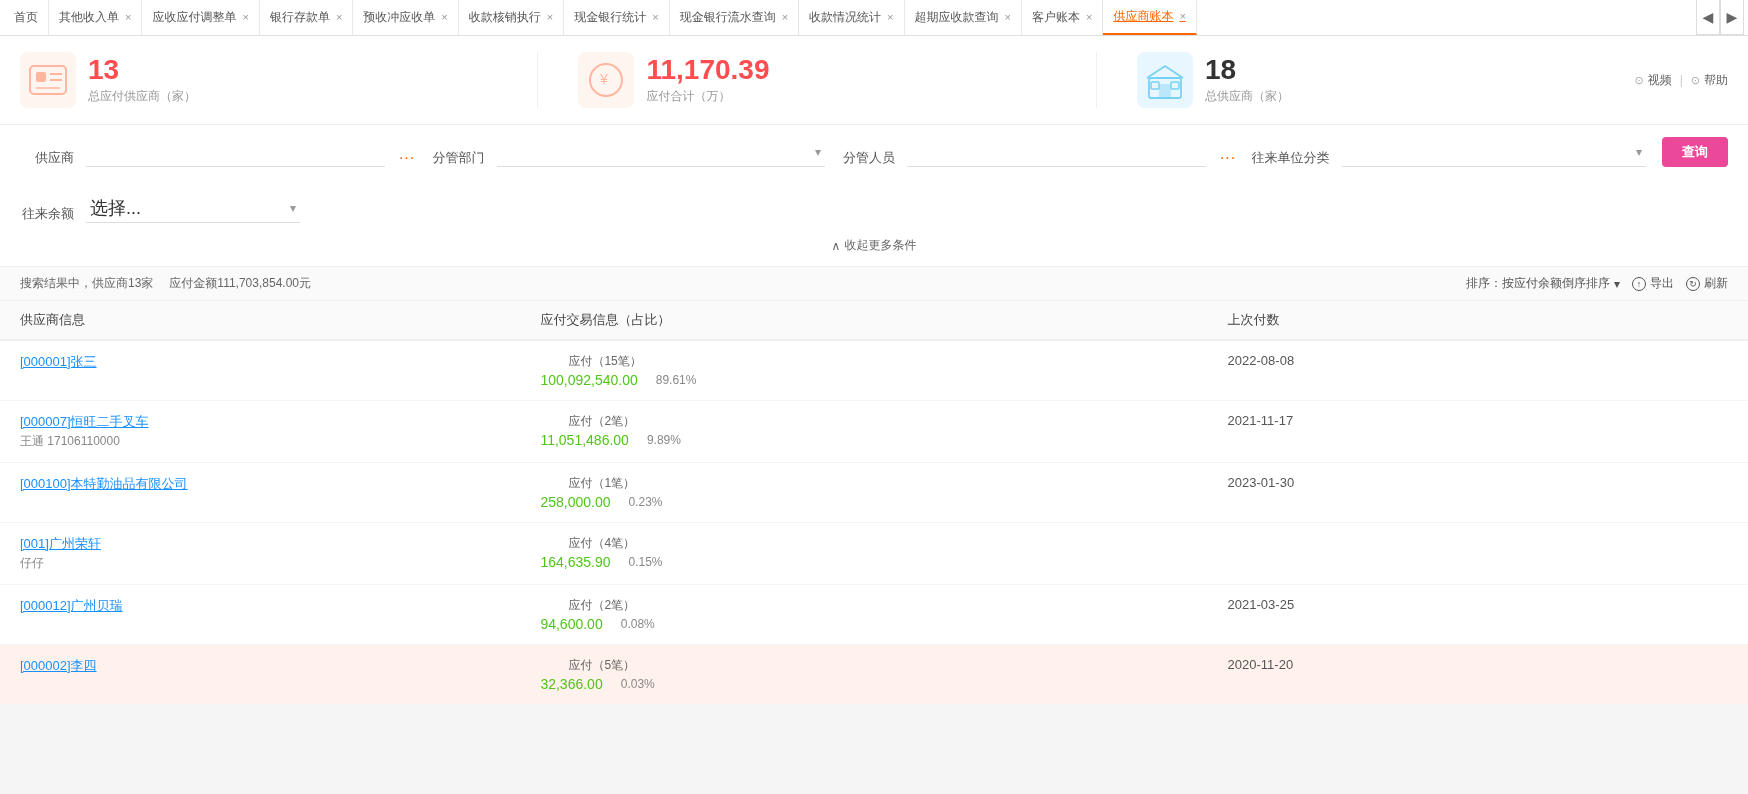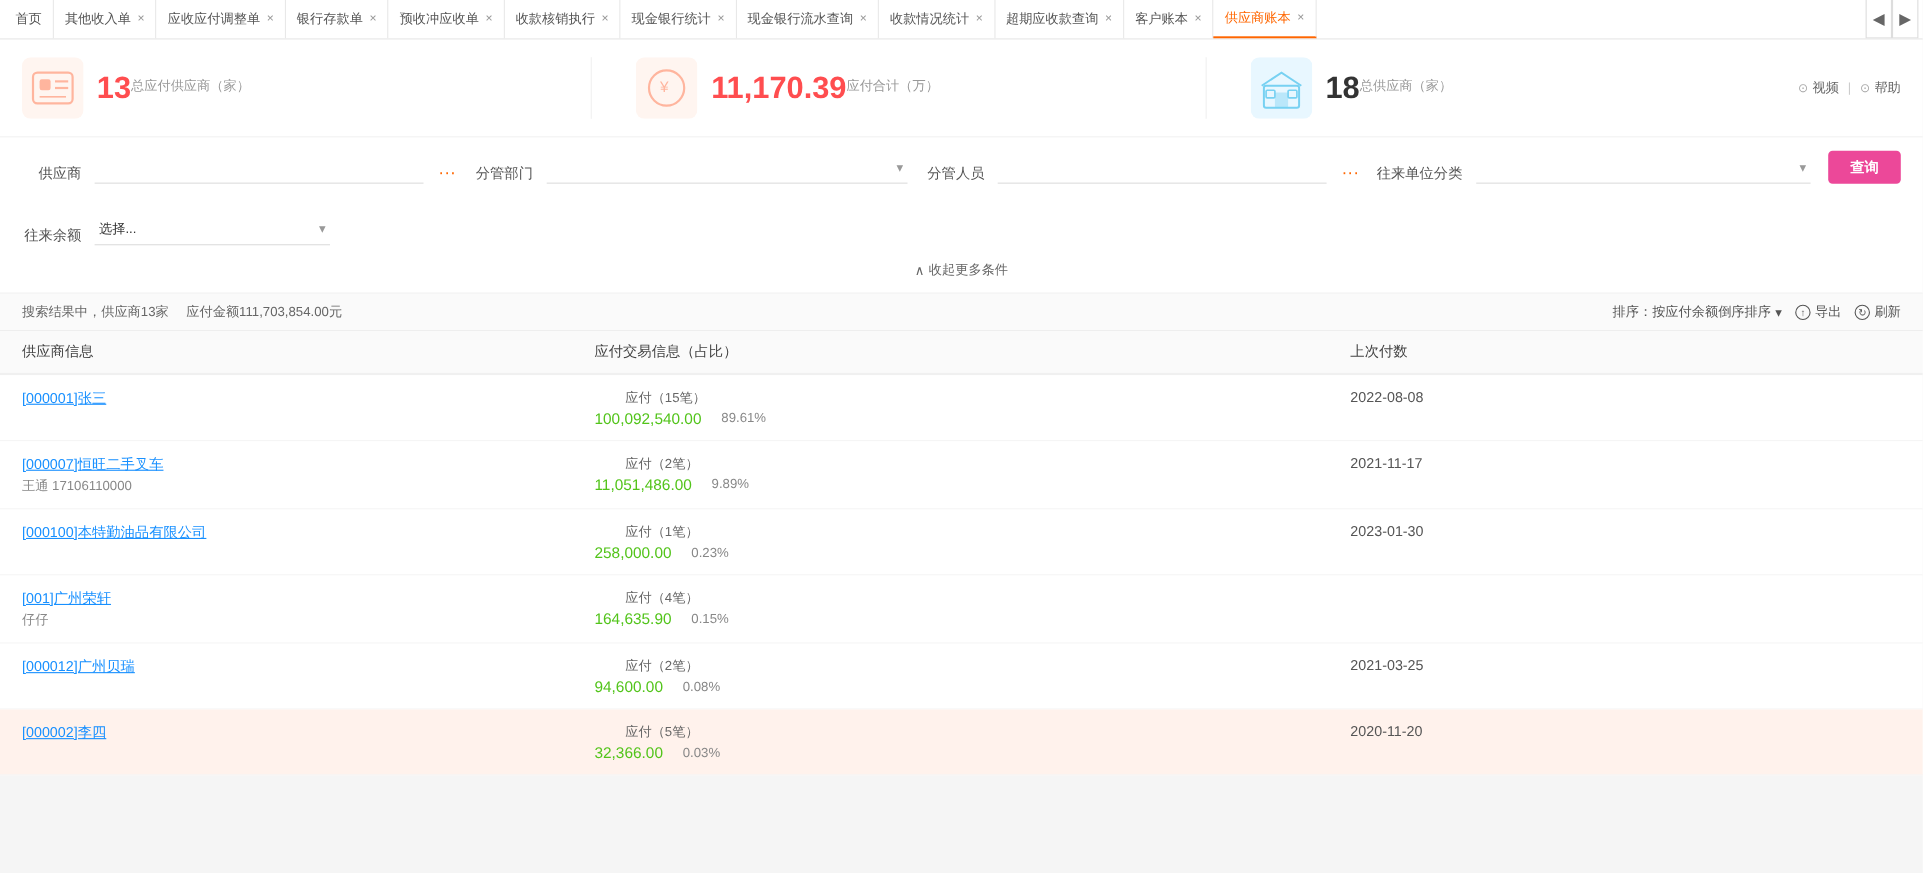--- a/index.html
+++ b/index.html
@@ -20,21 +20,21 @@
       align-items: center;
       padding: 0 10px;
       height: 36px;
       font-size: 12px;
       color: #555;
       white-space: nowrap;
       cursor: pointer;
       border-right: 1px solid #e8e8e8;
       flex-shrink: 0;
     }
-    .nav-tab.active { color: #ff6600; border-bottom: 2px solid #ff6600; }
+    .nav-tab.active { color: #ff6600; border-bottom: 2px solid #ff6600; text-decoration: underline; }
     .nav-tab .close-x { margin-left: 6px; color: #999; font-size: 11px; cursor: pointer; }
     .nav-arrows { display: flex; align-items: center; margin-left: auto; }
     .nav-arrow { width: 24px; height: 36px; display: flex; align-items: center; justify-content: center; cursor: pointer; color: #666; font-size: 14px; border: 1px solid #ddd; }
 
     
     .stats-header {
       display: flex;
       background: #fff;
       padding: 16px 20px;
       border-bottom: 1px solid #eee;
@@ -53,21 +53,21 @@
       margin-left: 20px;
     }
     .stat-icon {
       width: 56px;
       height: 56px;
       display: flex;
       align-items: center;
       justify-content: center;
     }
     .stat-icon svg { width: 100%; height: 100%; }
-    .stat-info { display: flex; flex-direction: row; }
+    .stat-info { display: flex; flex-direction: column; }
     .stat-number { font-size: 28px; font-weight: bold; color: #ff4d4f; line-height: 1; }
     .stat-label { font-size: 12px; color: #999; margin-top: 4px; }
     .stat-header-right {
       display: flex;
       align-items: center;
       gap: 4px;
       margin-left: auto;
       font-size: 12px;
       color: #666;
     }
@@ -118,21 +118,21 @@
       position: relative;
       display: flex;
       align-items: center;
     }
     .filter-select-wrap select {
       width: 100%;
       height: 30px;
       border: none;
       border-bottom: 1px solid #ddd;
       background: transparent;
-      font-size: 12px;
+      font-size: 18px;
       padding: 0 20px 0 4px;
       outline: none;
       cursor: pointer;
       color: #333;
       appearance: none;
       -webkit-appearance: none;
     }
     .filter-select-wrap .chevron {
       position: absolute;
       right: 4px;

